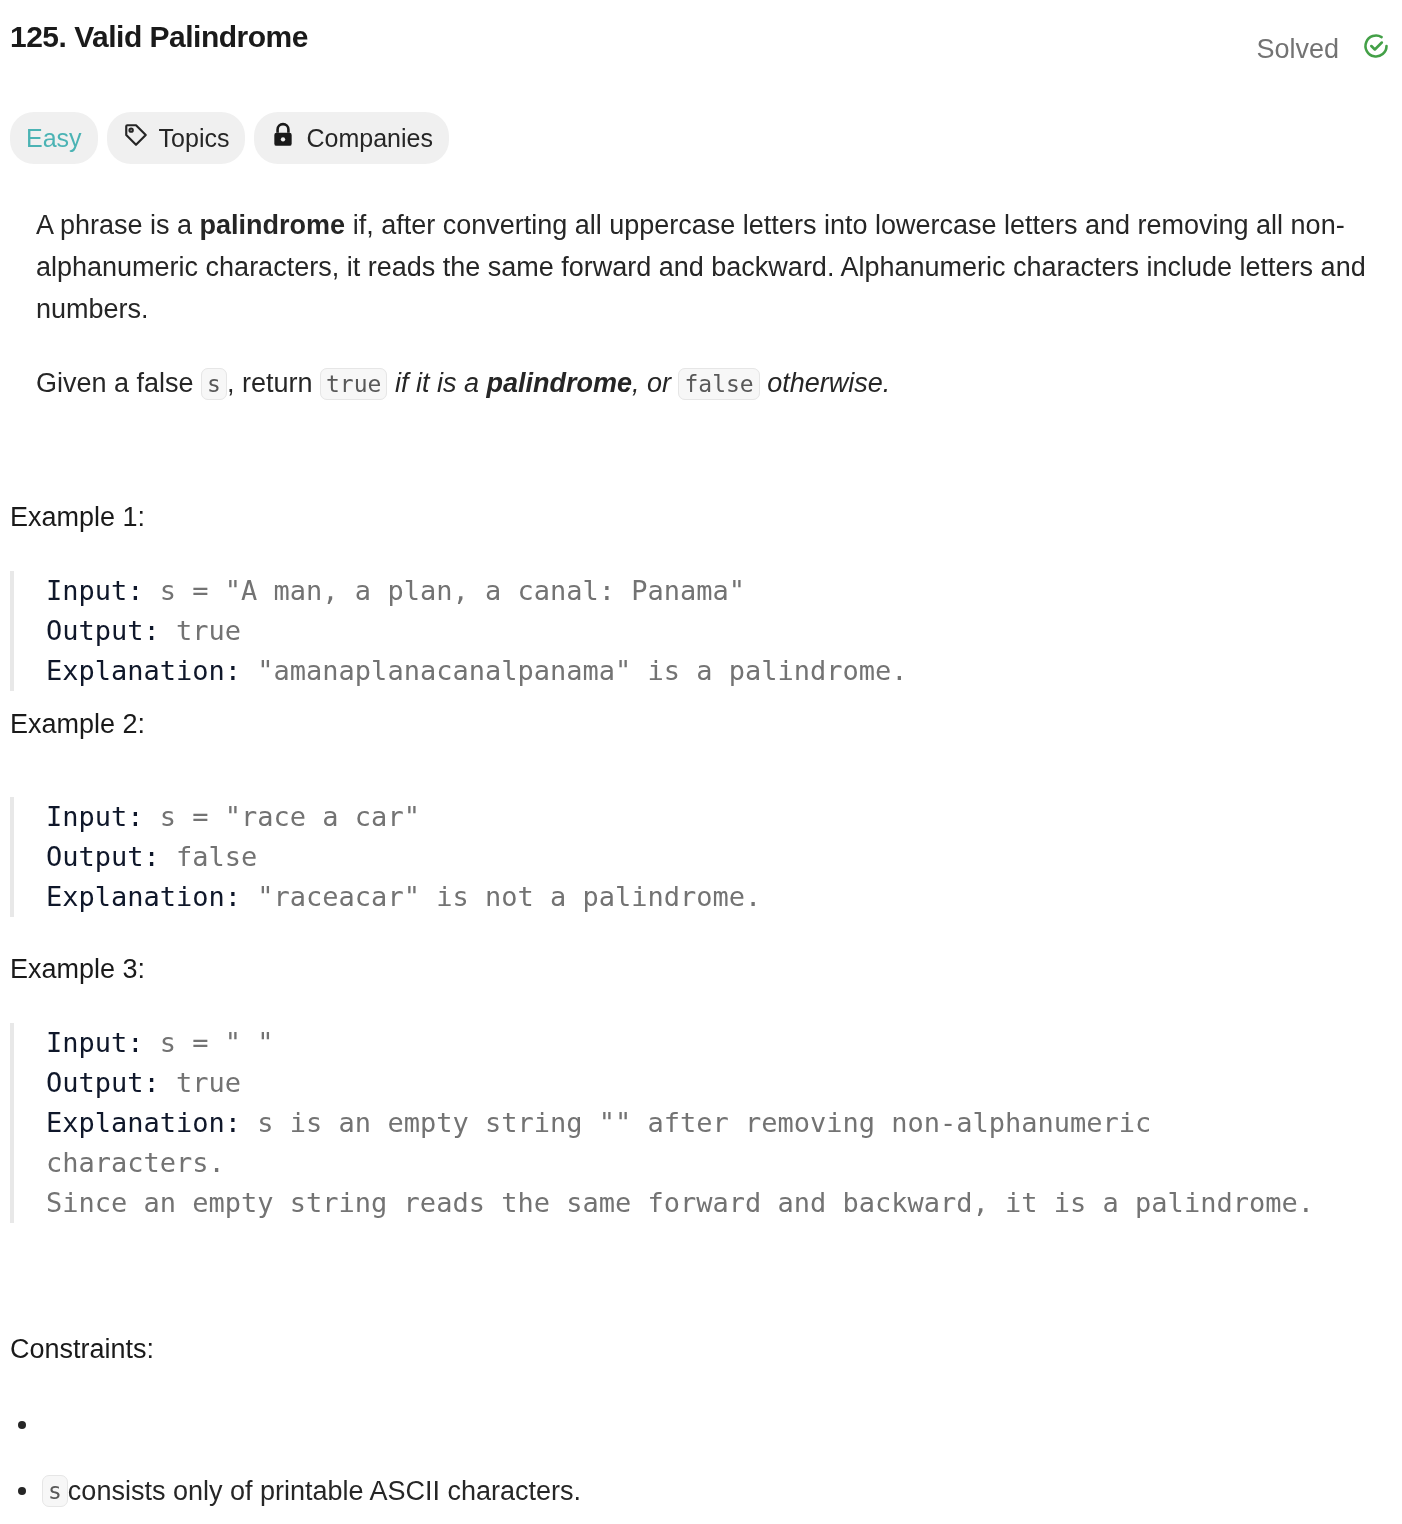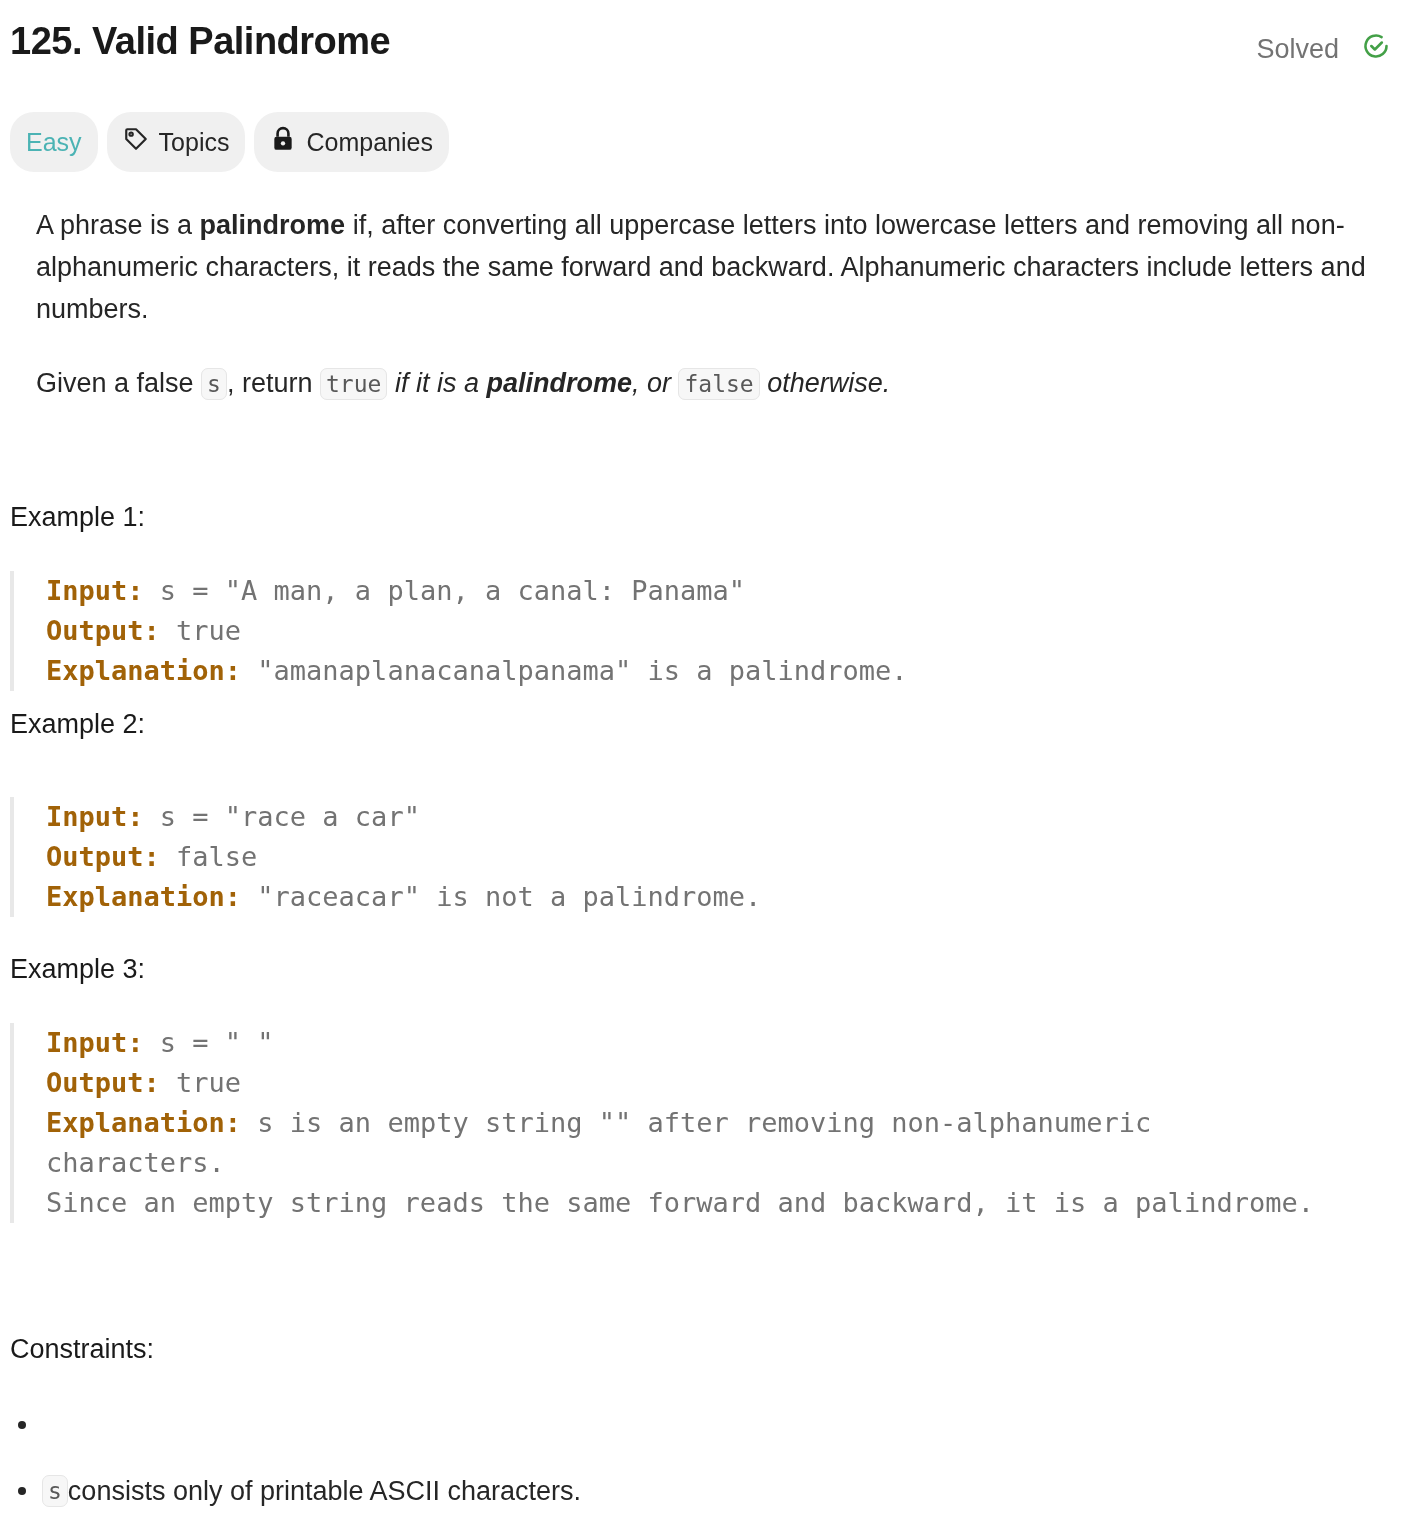--- a/index.html
+++ b/index.html
@@ -1,30 +1,30 @@
 <!DOCTYPE html>
 <html><head>
 <meta charset="utf-8">
 <style>
   html,body{margin:0;padding:0;background:#ffffff;}
   body{width:1402px;height:1524px;overflow:hidden;font-family:"Liberation Sans",sans-serif;color:#262626;position:relative;}
-  .title{position:absolute;left:10px;top:20px;font-size:38px;font-weight:bold;color:#1a1a1a;letter-spacing:-0.5px;margin:0;}
+  .title{position:absolute;left:10px;top:20px;font-size:30px;font-weight:bold;color:#1a1a1a;letter-spacing:-0.5px;margin:0;}
   .solved{position:absolute;right:12px;top:32px;display:flex;align-items:center;gap:23px;font-size:27px;color:#737373;}
   .solved svg{width:28px;height:28px;}
   .tags{position:absolute;left:10px;top:112px;display:flex;gap:9px;}
-  .tag{height:60px;border-radius:24px;background:#f0f0f0;display:flex;align-items:center;padding:0 16px;font-size:25px;color:#262626;gap:10px;cursor:pointer;}
+  .tag{height:52px;border-radius:24px;background:#f0f0f0;display:flex;align-items:center;padding:0 16px;font-size:25px;color:#262626;gap:10px;cursor:pointer;}
   .tag.easy{color:#4bb3b4;}
   .tag svg{width:26px;height:26px;}
   .para{position:absolute;left:24px;font-size:27px;line-height:42px;color:#262626;width:1380px;margin:12px;}
   .p1{top:192px;}
   .p2{top:350px;}
   code{font-family:"DejaVu Sans Mono",monospace;font-size:23px;background:#f7f7f7;border:1px solid #e6e6e6;border-radius:7px;padding:2px 5px;color:#595959;}
   .h{position:absolute;left:10px;font-size:27px;font-weight:normal;color:#1a1a1a;margin:0;}
   .ex{position:absolute;left:10px;border-left:4px solid #e8e8e8;padding-left:32px;font-family:"DejaVu Sans Mono",monospace;font-size:27px;line-height:40px;color:#737373;white-space:pre;}
-  .ex b{color:#a16207;font-weight:bold;}
+  .ex b{color:#0f172a;font-weight:normal;}
   ul.cons{position:absolute;left:10px;top:1400px;margin:0;padding:0;list-style:none;}
   ul.cons li{display:flex;align-items:center;font-size:27px;color:#262626;height:50px;margin-bottom:16px;}
   ul.cons li .bullet{width:8px;height:8px;border-radius:50%;background:#262626;margin:0 16px 0 8px;}
   sup{font-size:16px;vertical-align:super;line-height:0;}
 </style>
 </head>
 <body>
 
 <h1 class="title">125. Valid Palindrome</h1>
 

